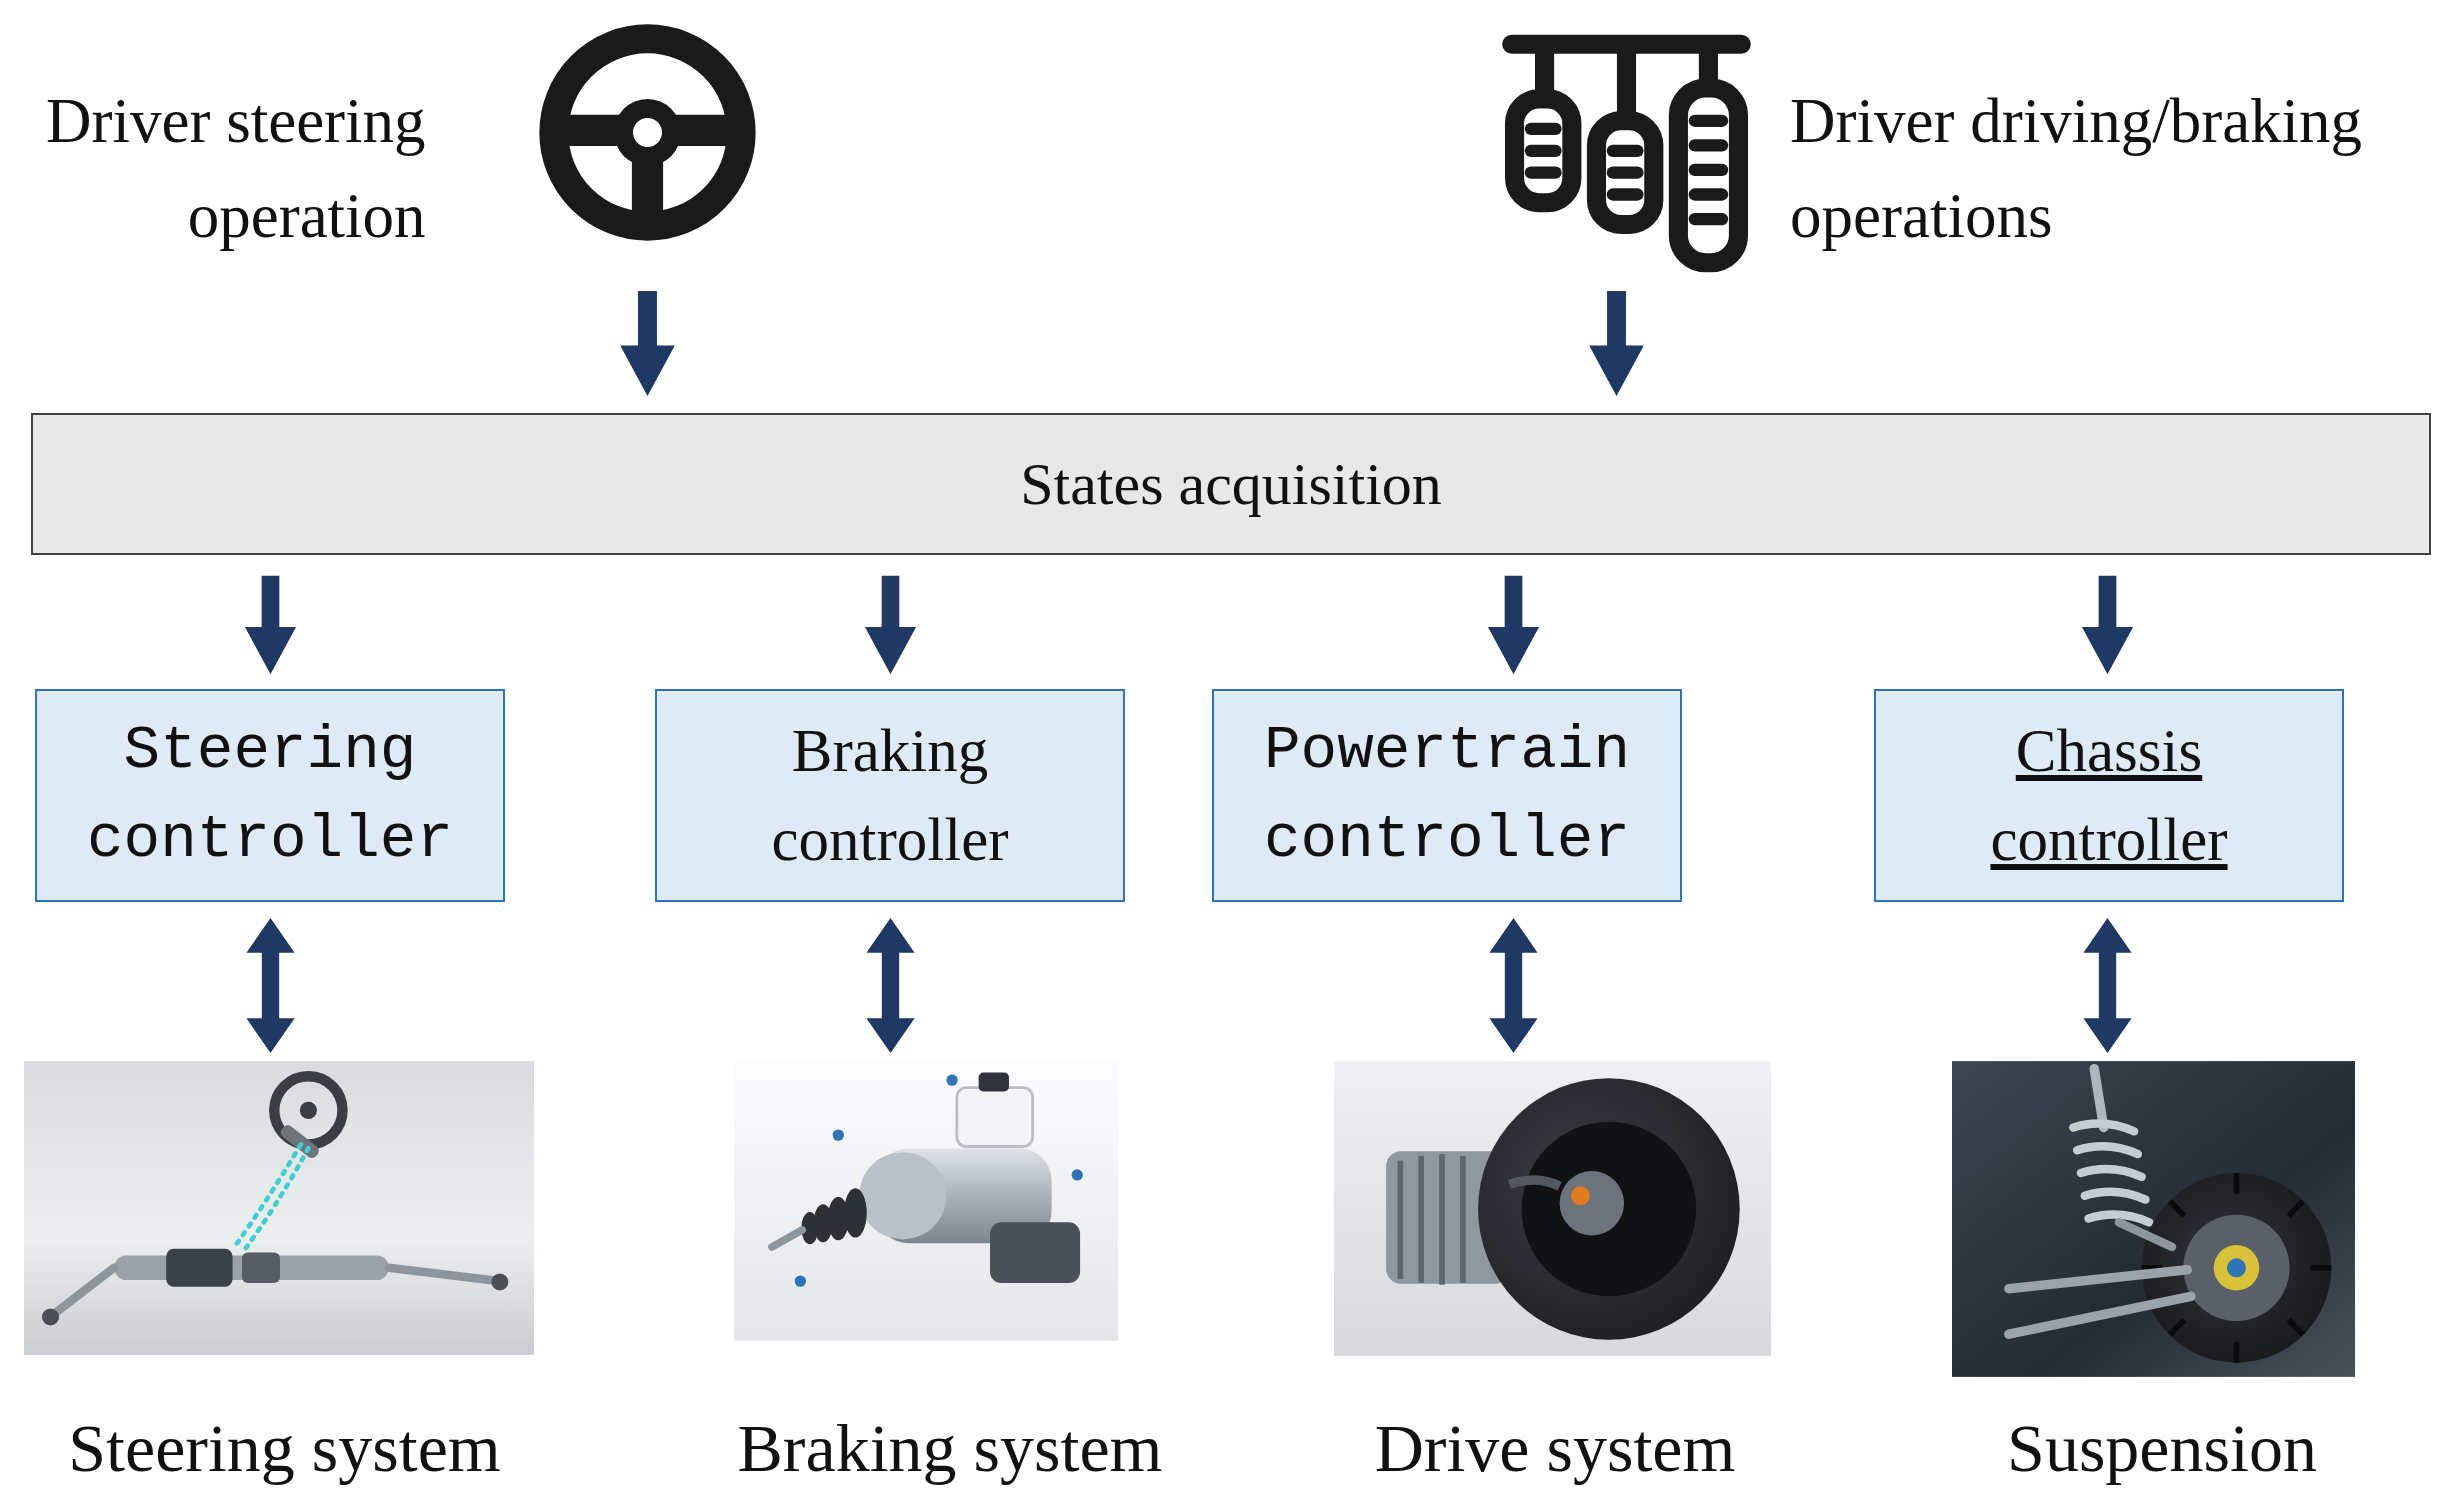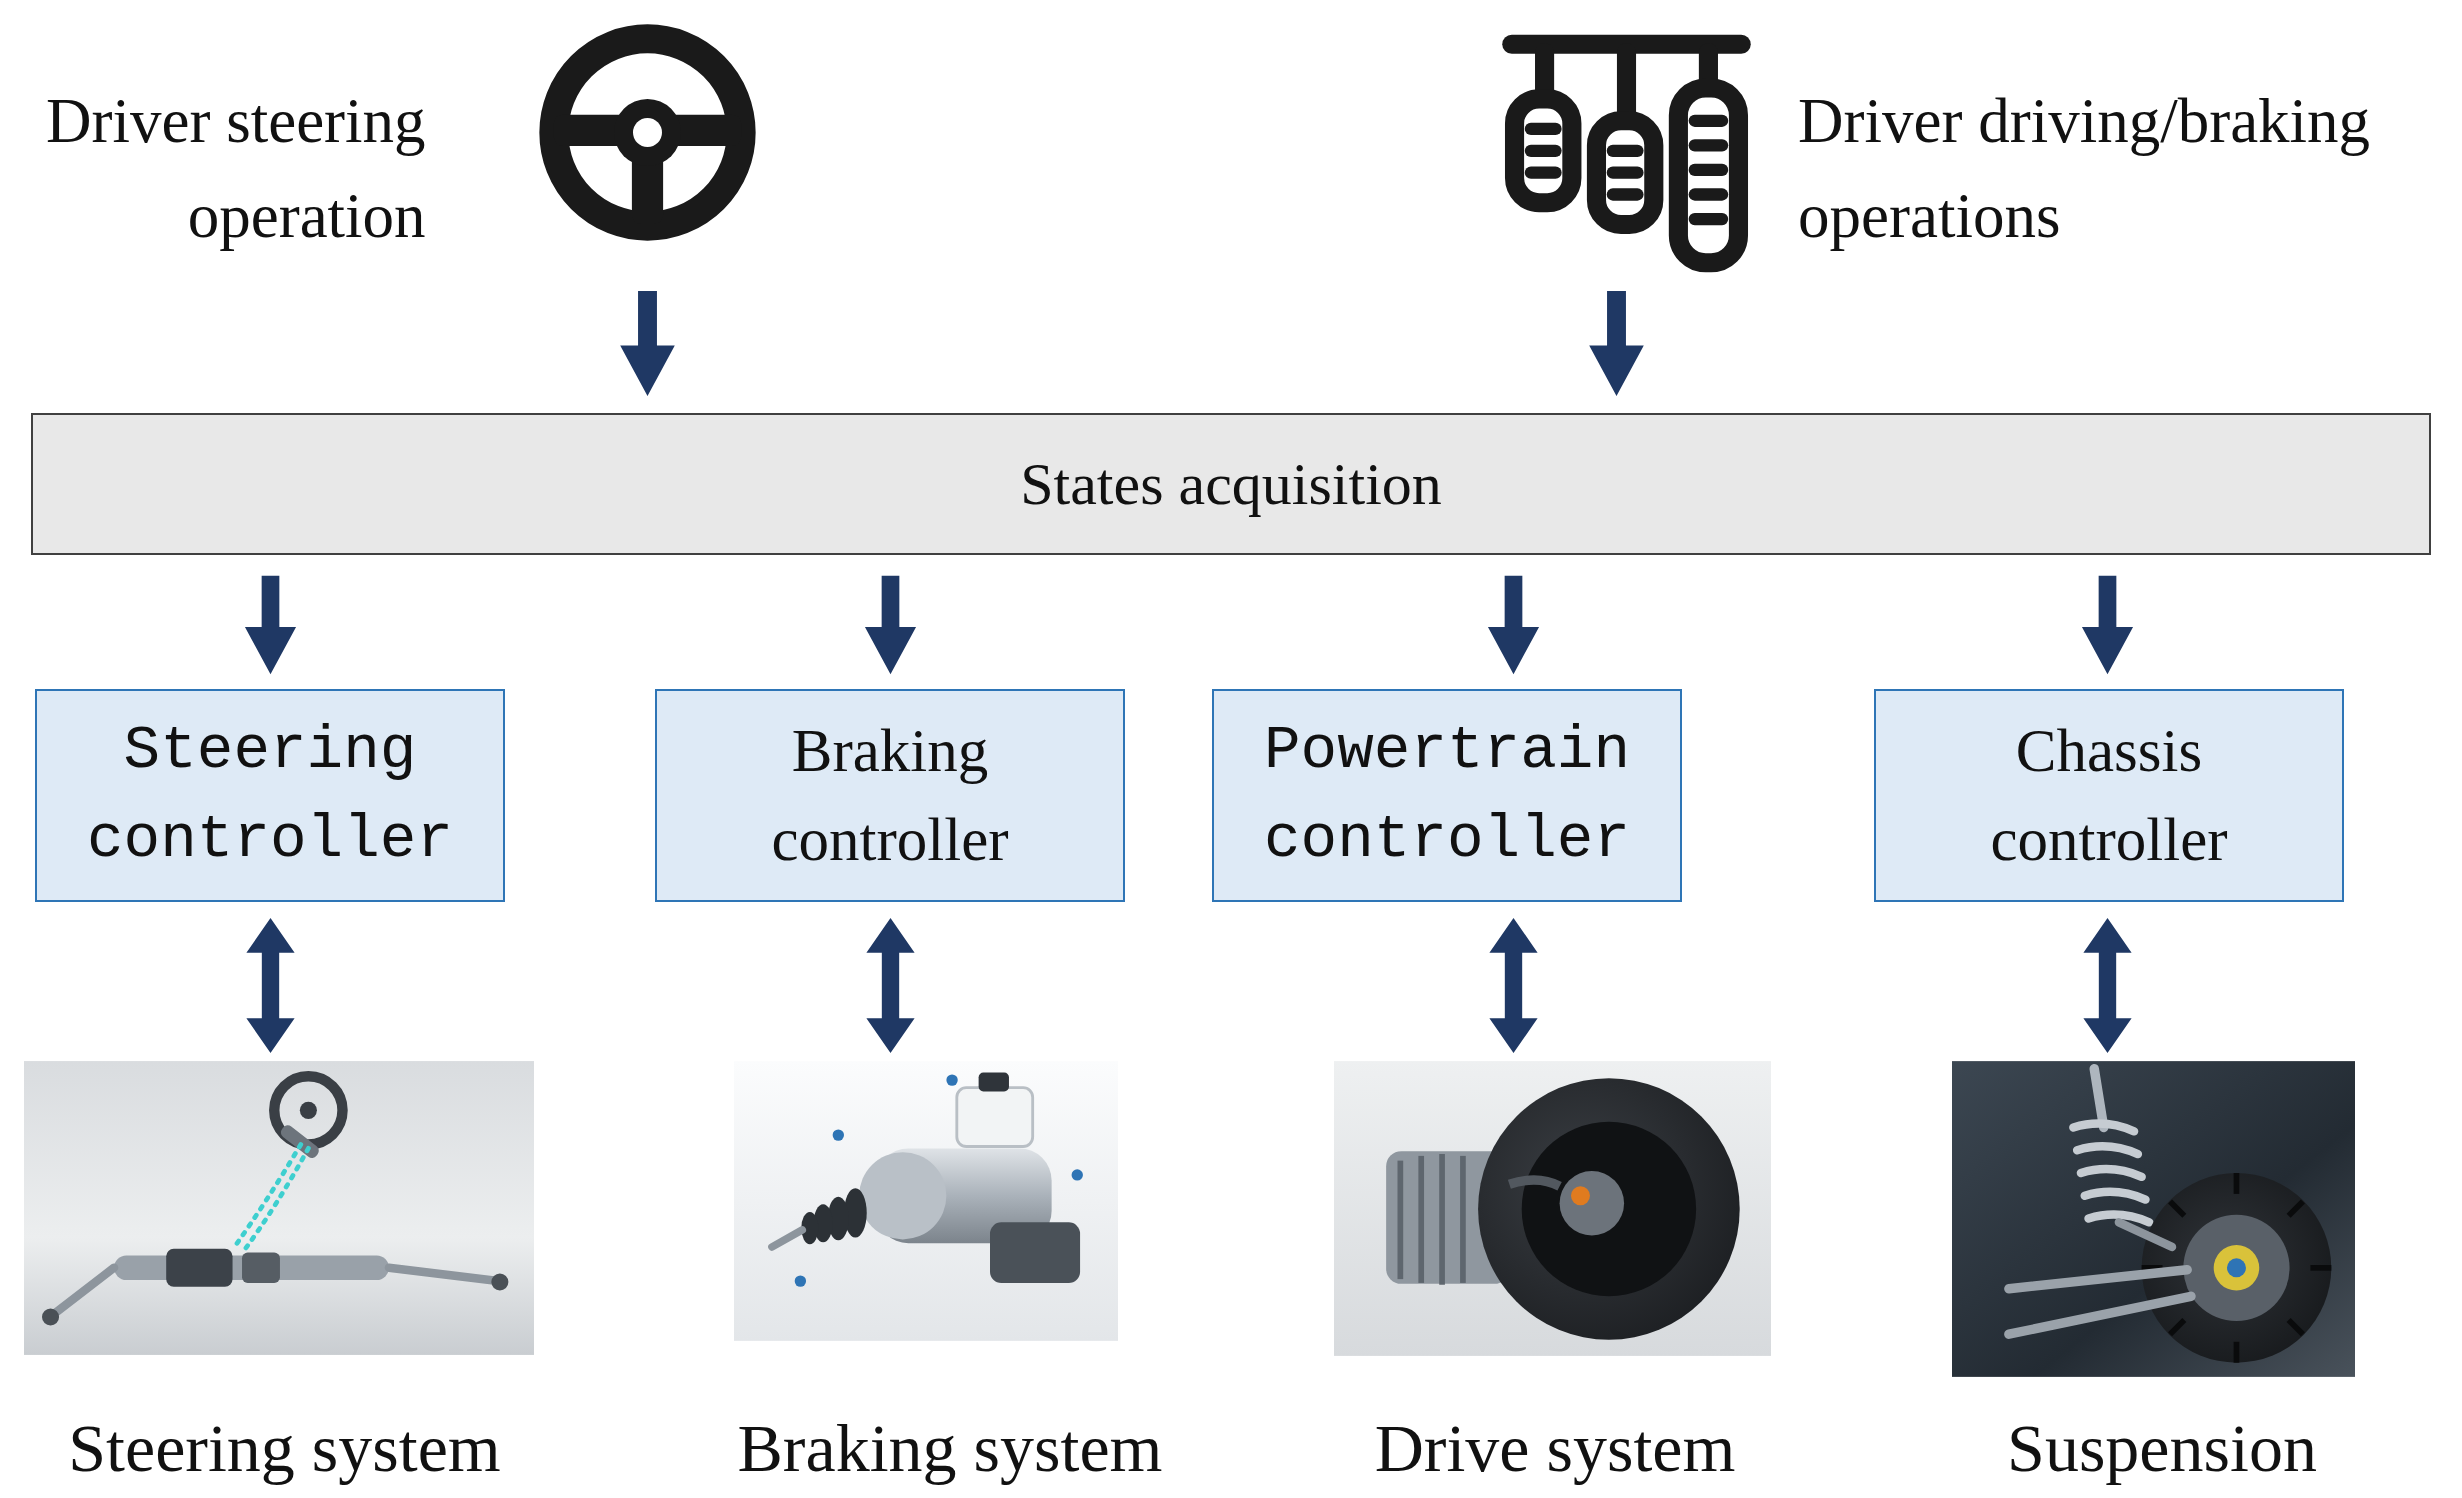--- a/index.html
+++ b/index.html
@@ -96,21 +96,21 @@
           <path d="M45 65 H54"></path>
         <path d="M75 38 H85"></path>
           <path d="M75 47 H85"></path>
           <path d="M75 56 H85"></path>
           <path d="M75 65 H85"></path>
           <path d="M75 74 H85"></path>
       </g>
     </svg>
   </div>
 
-  <div class="top-label" style="left:1790px;top:74px;margin-left:8px;">Driver driving/braking
+  <div class="top-label" style="left:1790px;top:74px;">Driver driving/braking
 operations</div>
 
   <div class="arrow" style="left:616px;top:284px;width:63px;height:119px;">
     <svg viewBox="0 0 60 100">
         <path d="M21 0 h18 v52 h17 L30 100 4 52 h17 Z"></path>
       </svg>
   </div>
   <div class="arrow" style="left:1585px;top:284px;width:63px;height:119px;">
     <svg viewBox="0 0 60 100">
         <path d="M21 0 h18 v52 h17 L30 100 4 52 h17 Z"></path>
@@ -141,21 +141,21 @@
         <path d="M21 0 h18 v52 h17 L30 100 4 52 h17 Z"></path>
       </svg>
   </div>
 
   <div class="controller" style="left:35px;font-family:Liberation Mono, monospace;">Steering
 controller</div>
   <div class="controller" style="left:655px;">Braking
 controller</div>
   <div class="controller" style="left:1212px;font-family:Liberation Mono, monospace;">Powertrain
 controller</div>
-  <div class="controller" style="left:1874px;">Chassis
+  <div class="controller" style="left:1874px;text-decoration:underline;">Chassis
 controller</div>
 
   <div class="arrow" style="left:240px;top:918px;width:61px;height:135px;">
     <svg viewBox="0 0 60 140">
         <path d="M30 0 L55 36 H39 V104 H55 L30 140 5 104 H21 V36 H5 Z"></path>
       </svg>
   </div>
   <div class="arrow" style="left:860px;top:918px;width:61px;height:135px;">
     <svg viewBox="0 0 60 140">
         <path d="M30 0 L55 36 H39 V104 H55 L30 140 5 104 H21 V36 H5 Z"></path>

